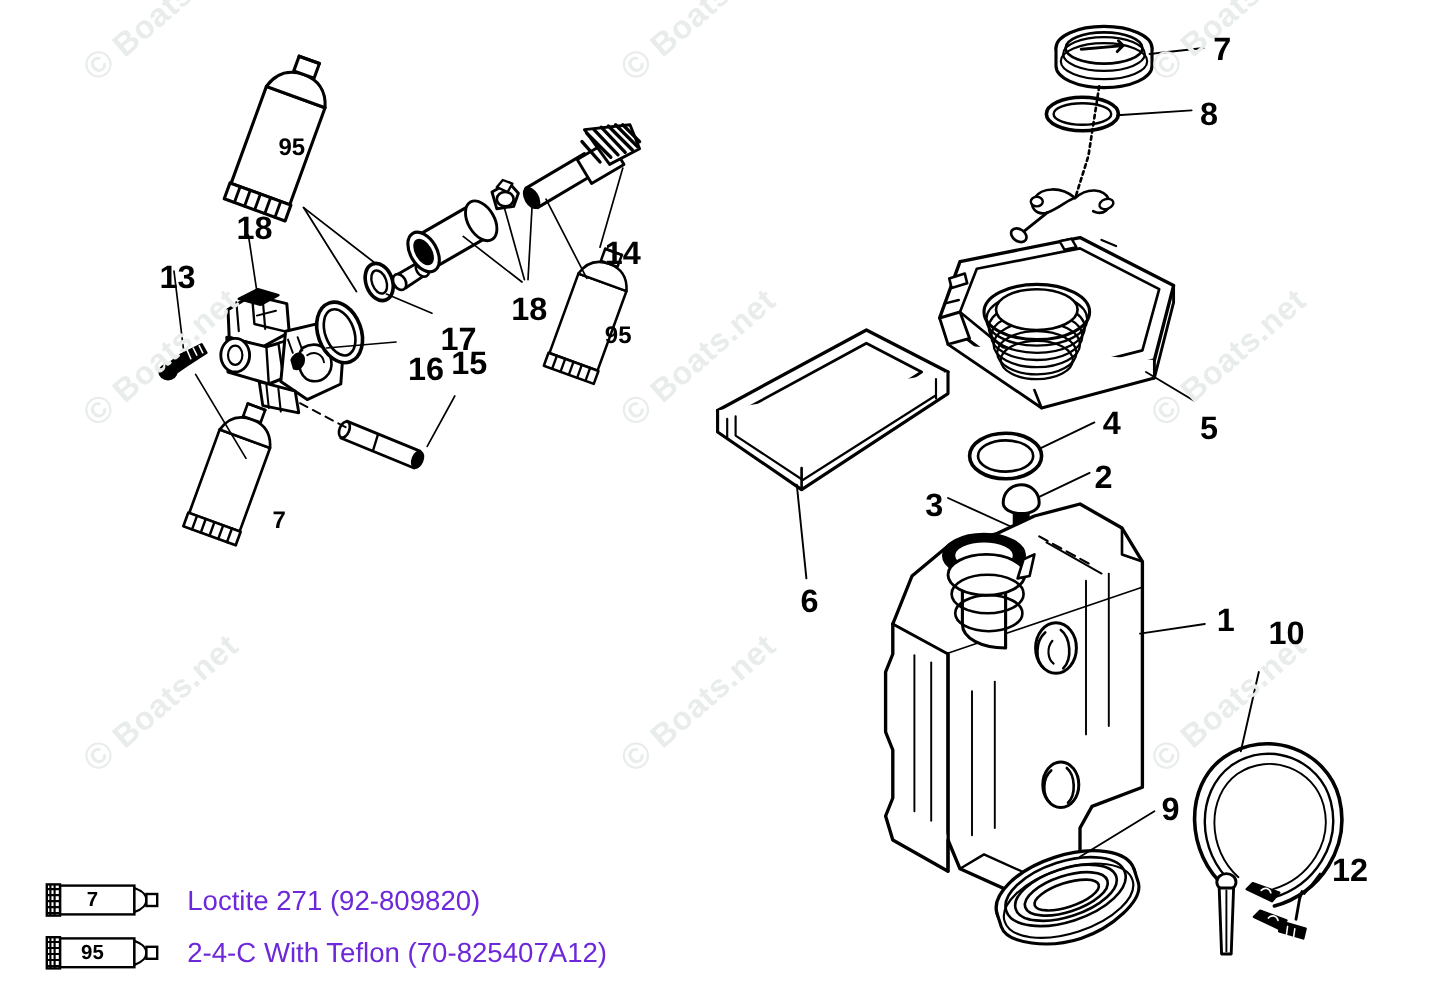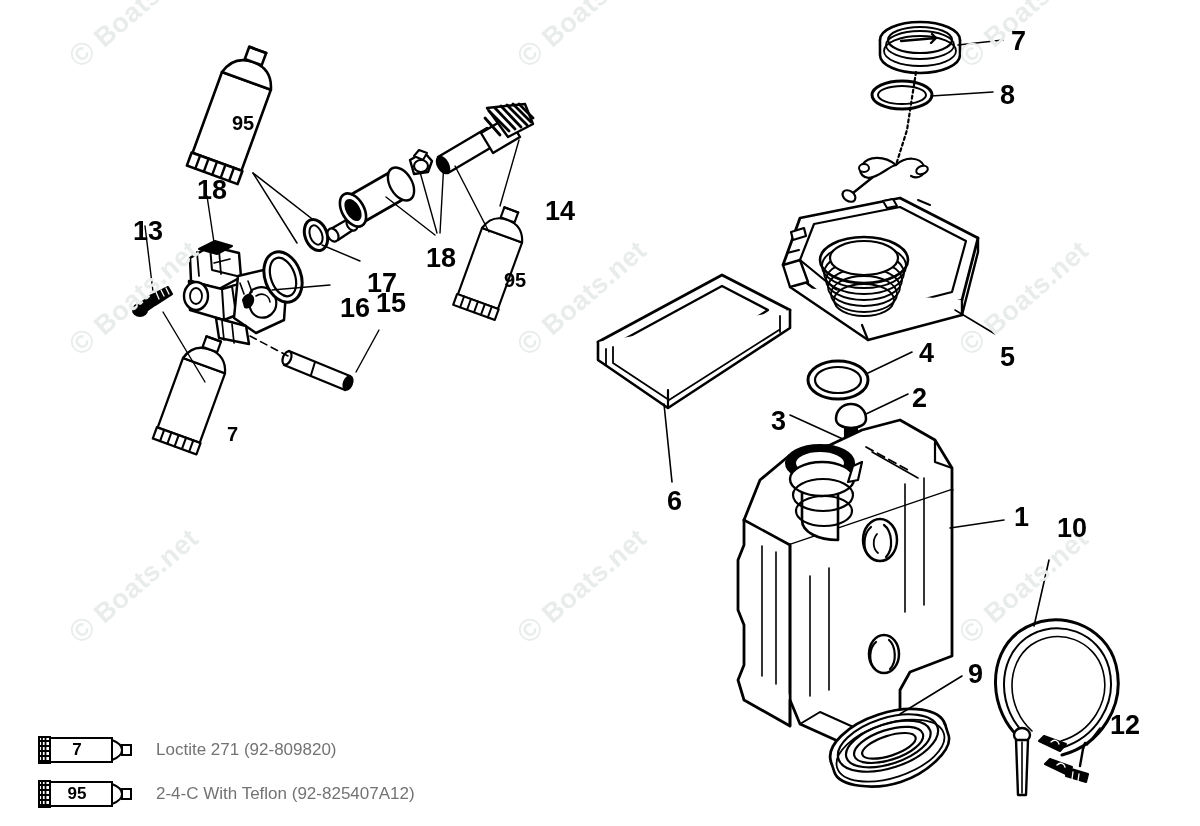--- a/index.html
+++ b/index.html
@@ -21,21 +21,21 @@
   #art{position:absolute;inset:0;z-index:2;}
 
   
   .cal{position:absolute;z-index:6;font-size:27px;font-weight:bold;
        color:#000;font-family:"Liberation Sans", sans-serif;line-height:1;}
 
   
   #legend{position:absolute;left:36px;top:728px;z-index:6;}
   .lrow{display:flex;align-items:center;height:44px;}
   .ltube{position:relative;width:104px;height:30px;flex:none;}
-  .ltxt{font-size:17px;color:#737373;margin-left:16px;white-space:nowrap;
+  .ltxt{font-size:23px;color:#6d28d9;margin-left:16px;white-space:nowrap;
         font-family:"Liberation Sans", sans-serif;}
   .tubenum{position:absolute;left:0;top:0;width:104px;height:30px;
            display:flex;align-items:center;justify-content:center;
            font-size:17px;font-weight:bold;color:#000;
            padding-right:22px;box-sizing:border-box;}
 </style>
 </head>
 <body>
 
 <div id="stage">
@@ -387,21 +387,21 @@
       <div class="cal" style="left: 919px; top: 340px;">4</div>
       <div class="cal" style="left: 1000px; top: 344px;">5</div>
       <div class="cal" style="left: 667px; top: 488px;">6</div>
       <div class="cal" style="left: 1011px; top: 28px;">7</div>
       <div class="cal" style="left: 1000px; top: 82px;">8</div>
       <div class="cal" style="left: 968px; top: 661px;">9</div>
       <div class="cal" style="left: 1057px; top: 515px; text-align: right;">10</div>
       <div class="cal" style="left: 1110px; top: 712px;">12</div>
       <div class="cal" style="left: 197px; top: 177px;">18</div>
       <div class="cal" style="left: 133px; top: 206px; margin-top: 12px;">13</div>
-      <div class="cal" style="left: 504px; top: 198px; padding-left: 41px;">14</div>
+      <div class="cal" style="left: 504px; top: 198px;">14</div>
       <div class="cal" style="left: 376px; top: 290px;">15</div>
       <div class="cal" style="left: 340px; top: 295px;">16</div>
       <div class="cal" style="left: 367px; top: 270px;">17</div>
       <div class="cal" style="left: 426px; top: 245px; text-align: right;">18</div>
     </div>
 
   <div id="tubelabels">
       <div class="cal" style="font-size: 20px; left: 232px; top: 113px;">95</div>
       <div class="cal" style="font-size: 20px; left: 504px; top: 270px;">95</div>
       <div class="cal" style="font-size: 20px; left: 227px; top: 424px;">7</div>
@@ -431,17 +431,17 @@
     <rect x="14" y="3" width="62" height="24"></rect>
     <rect x="3" y="2" width="11" height="26"></rect>
     <path d="M76,5 C84,8 86,11 86,15 C86,19 84,22 76,25 Z"></path>
     <rect x="86" y="10" width="9" height="10"></rect>
   </g>
   <g stroke="#000" stroke-width="1.8">
     <path d="M6,2 L6,28 M9.5,2 L9.5,28"></path>
     <path d="M3,6 L14,6 M3,11 L14,11 M3,16 L14,16 M3,21 L14,21 M3,26 L14,26"></path>
   </g>
 </svg><div class="tubenum">95</div></div>
-        <div class="ltxt">2-4-C  With Teflon (92-825407A12)</div>
+        <div class="ltxt">2-4-C  With Teflon (70-825407A12)</div>
       </div>
     </div>
 
 </div>
 
 </body></html>

